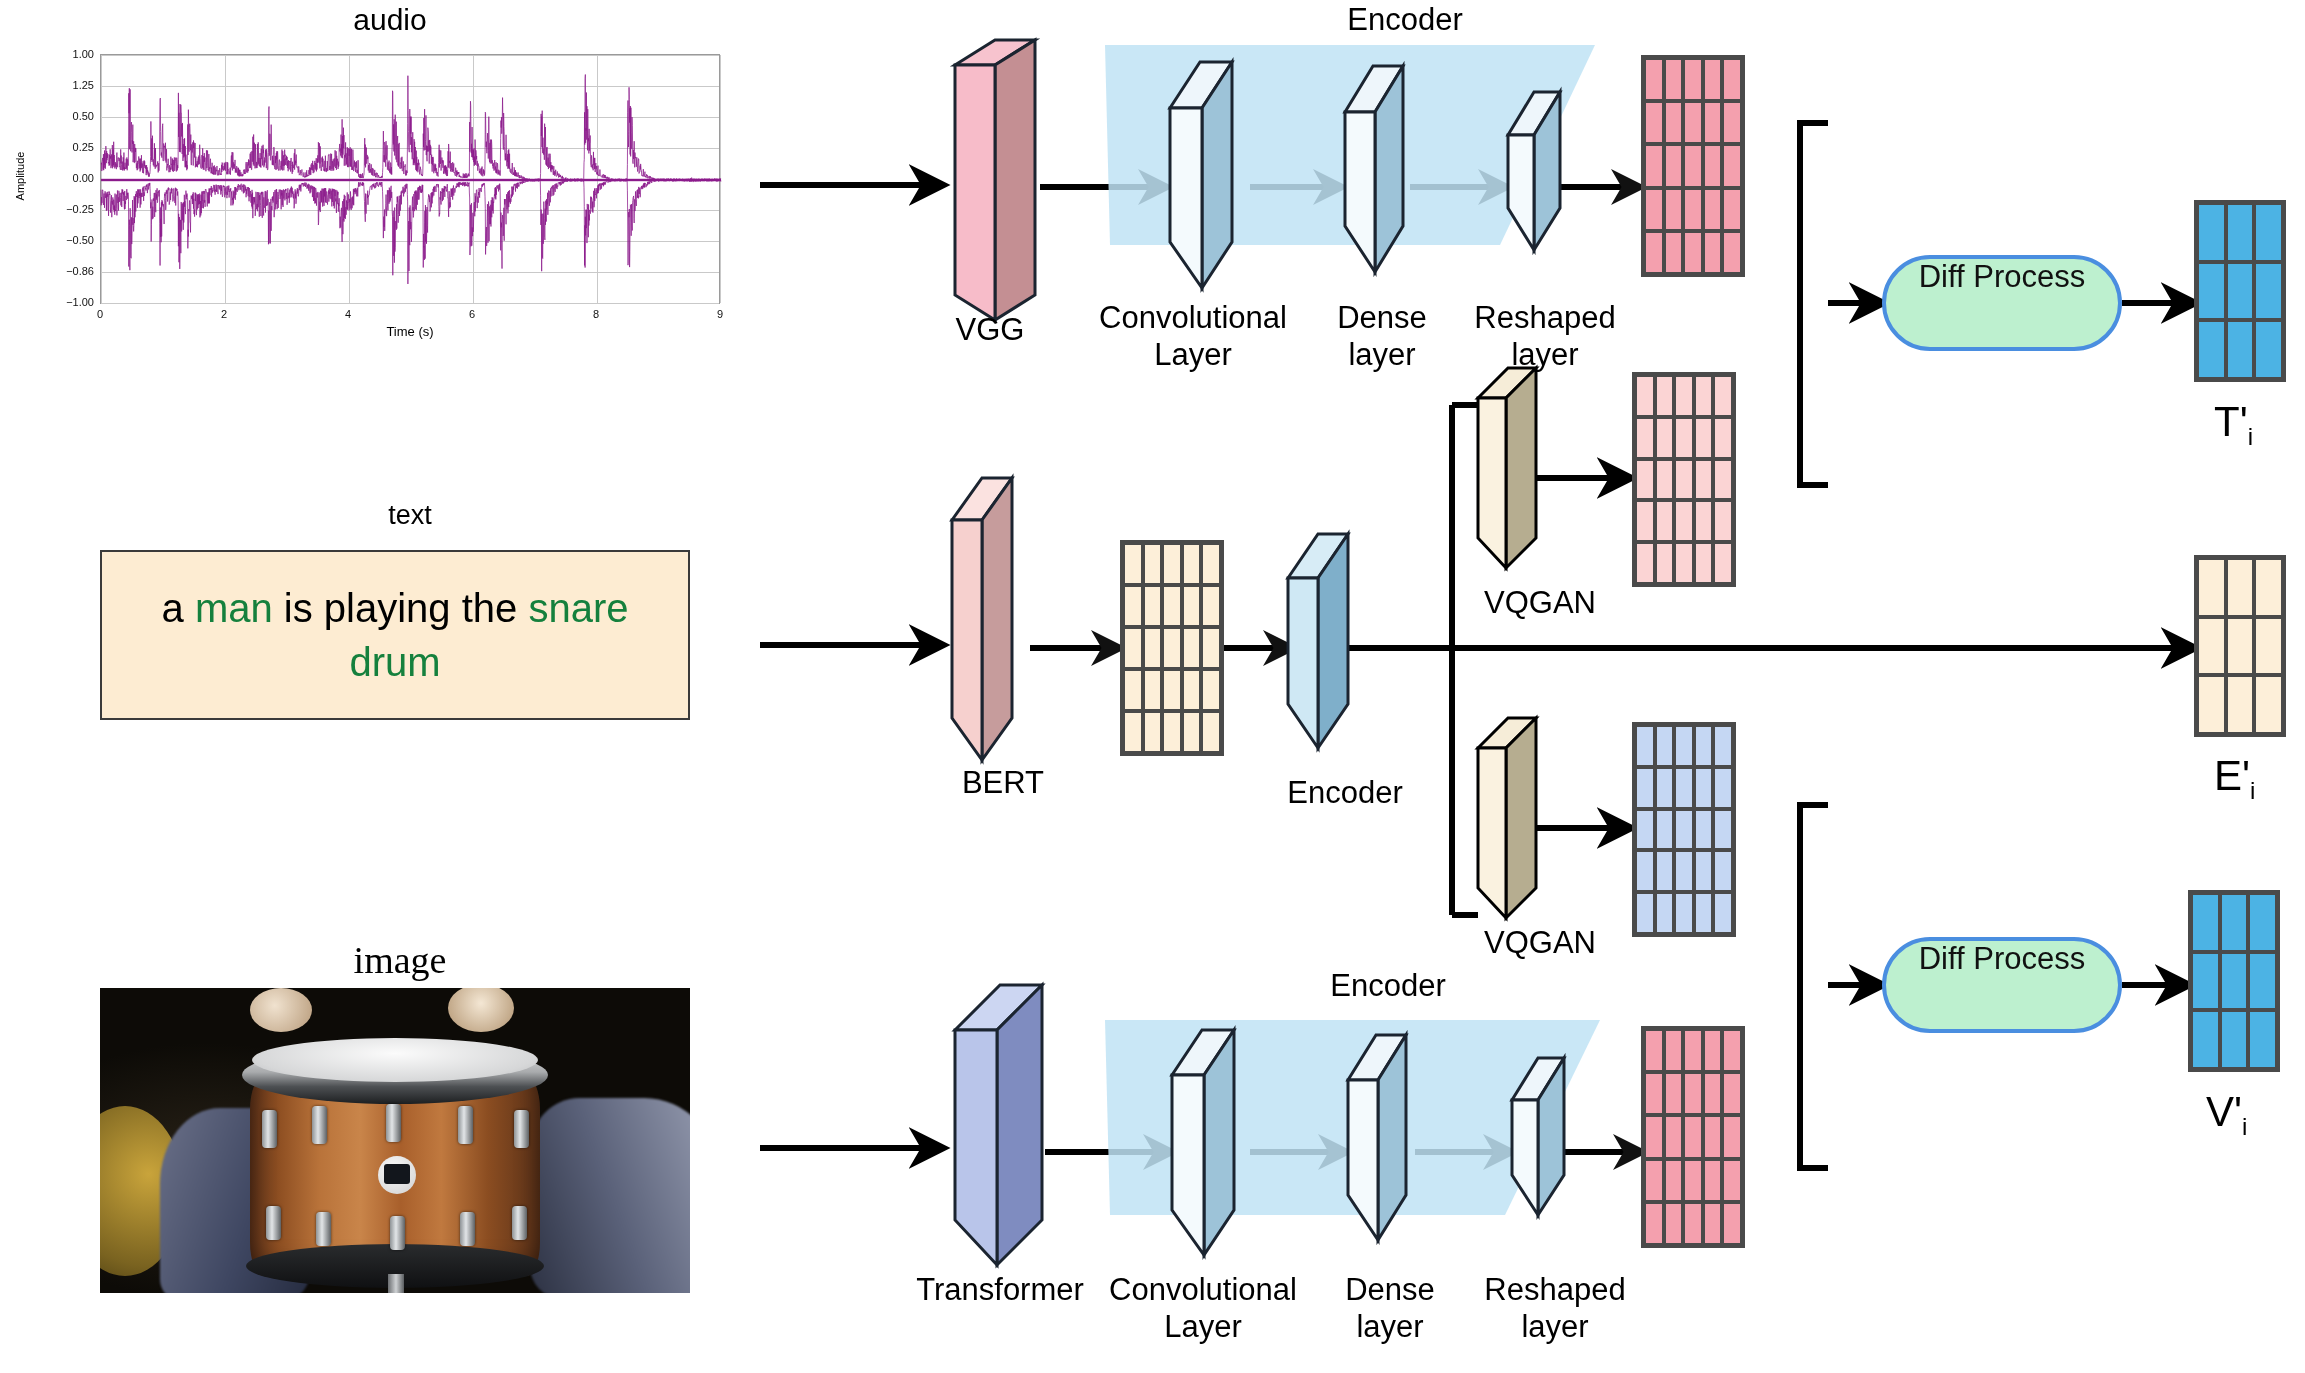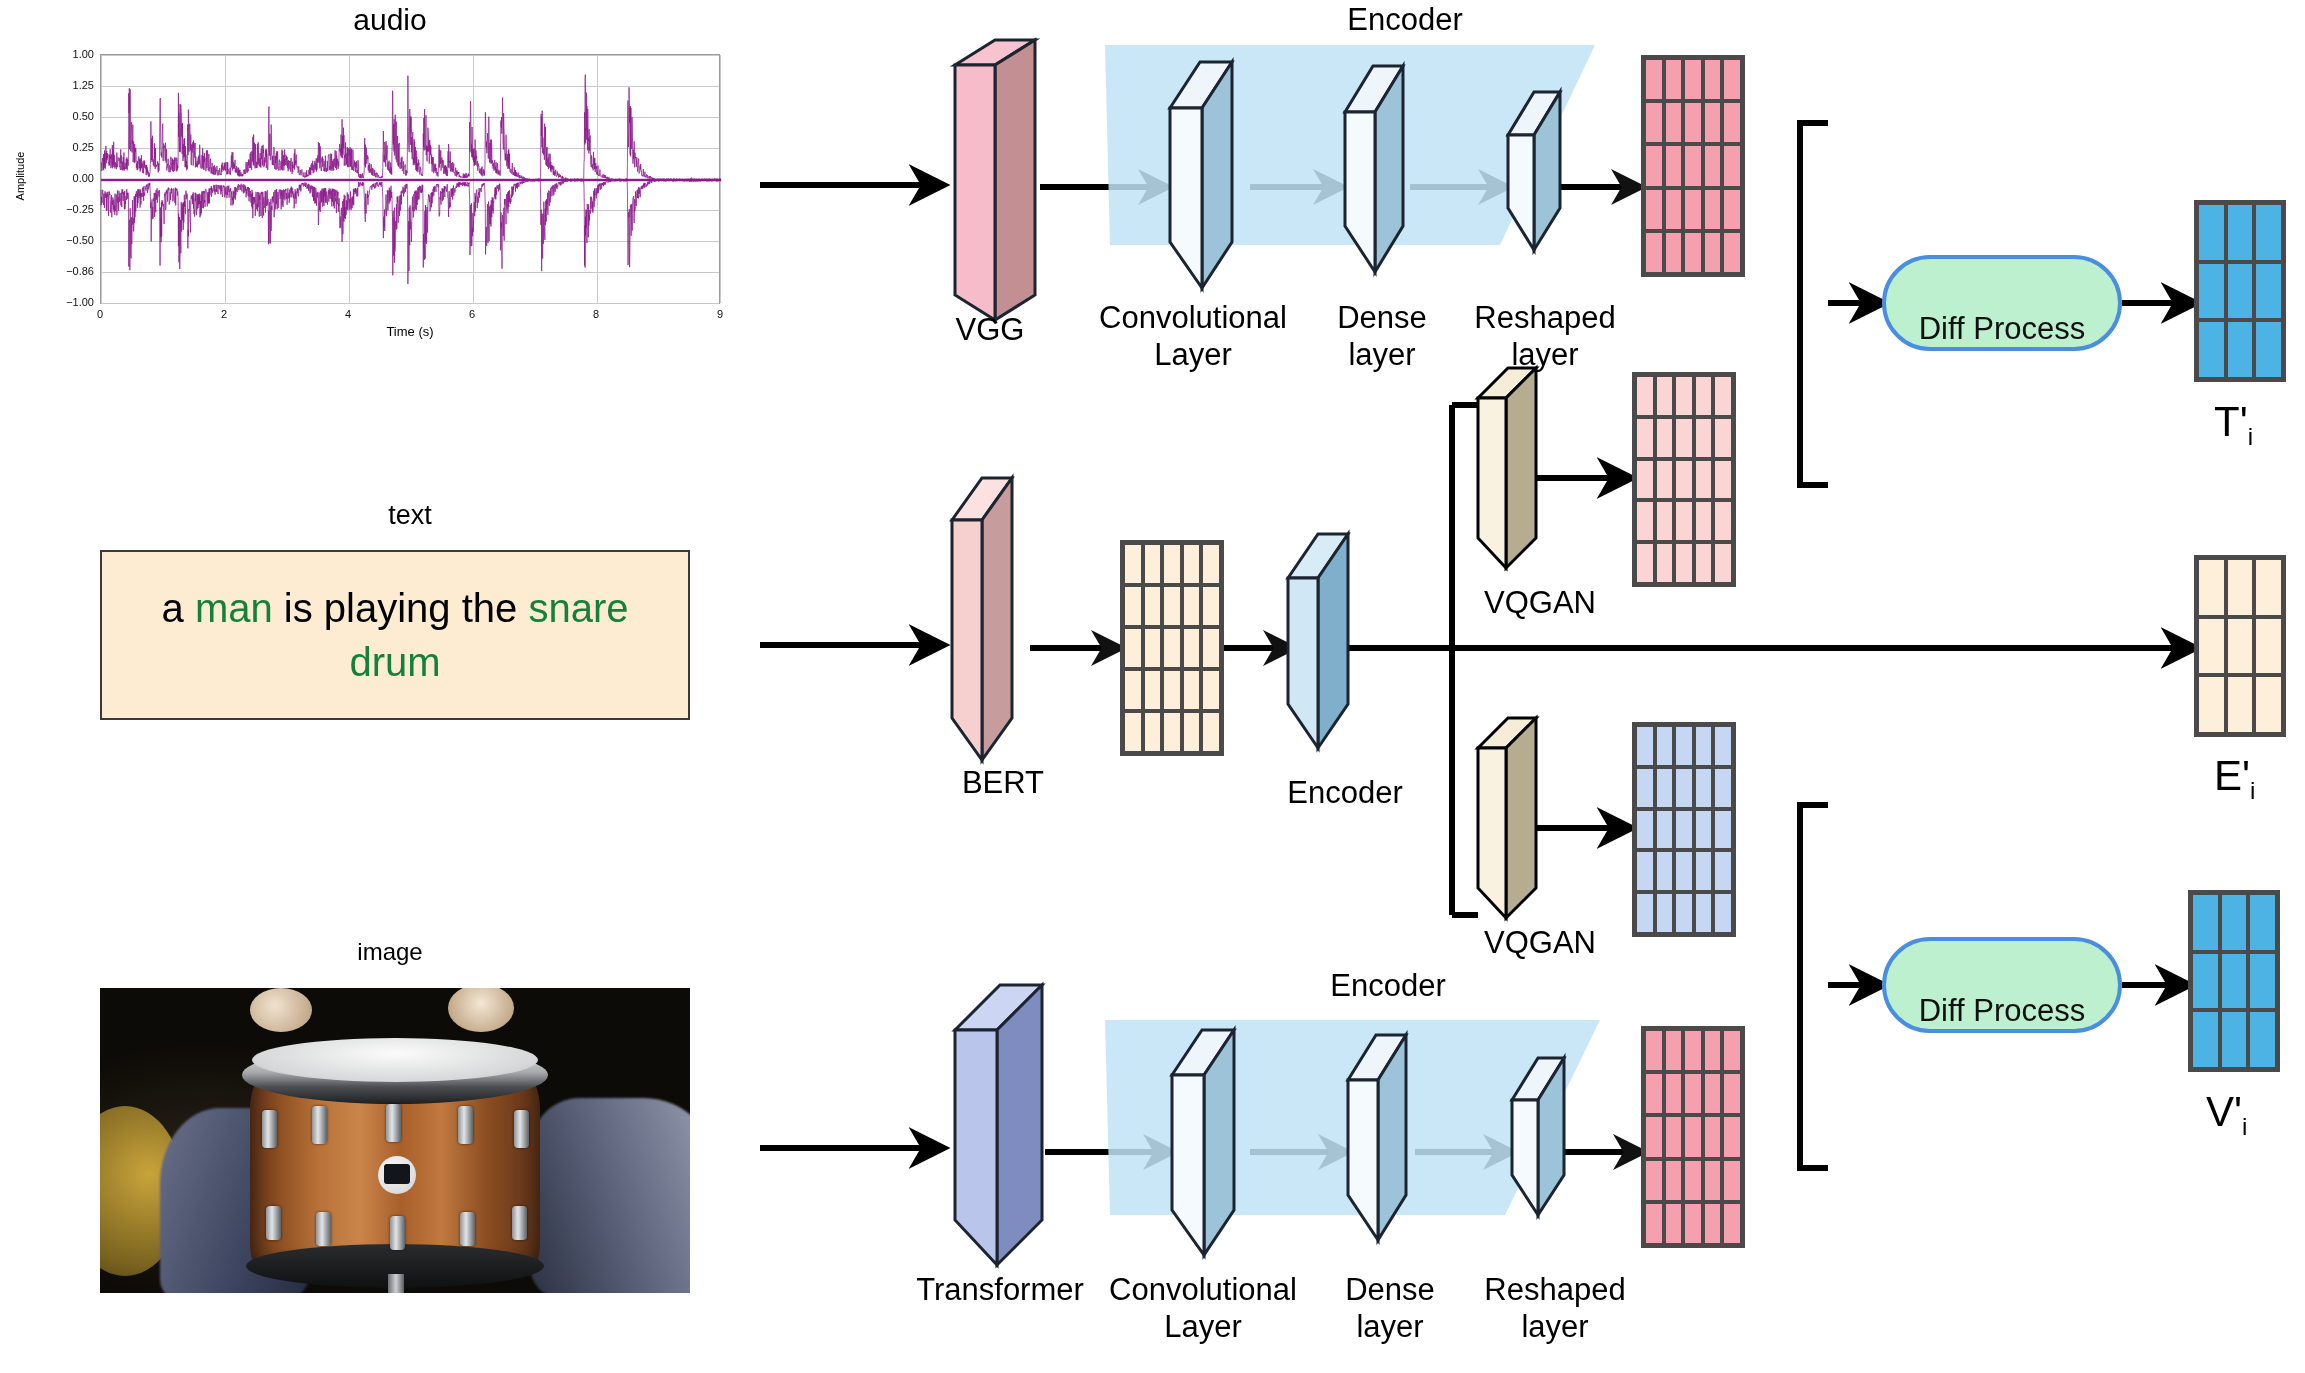--- a/index.html
+++ b/index.html
@@ -26,21 +26,21 @@
 
   
   #text-title{left:410px;top:500px;font-size:27px;transform:translateX(-50%);}
   #text-box{left:100px;top:550px;width:590px;height:170px;background:#fdecd2;
             border:2.5px solid #3a3a3a;box-sizing:border-box;
             display:flex;align-items:center;justify-content:center;}
   #text-sentence{font-size:40px;text-align:center;line-height:1.35;padding:0 18px;}
   .red{color:#15803d;}
 
   
-  #image-title{left:390px;top:938px;font-size:24px;transform:translateX(-50%);}
+  #image-title{left:400px;top:938px;font-size:38px;transform:translateX(-50%);font-family:Liberation Serif, serif;}
   #photo{left:100px;top:988px;width:590px;height:305px;overflow:hidden;
          background:#080604;}
 
   
   .ph{position:absolute;}
   #ph-bg{inset:0;background:
       radial-gradient(ellipse 60% 70% at 18% 60%, #2a2318 0%, #0d0b07 60%),
       radial-gradient(ellipse 50% 60% at 88% 55%, #1a1a1d 0%, #070707 70%),
       linear-gradient(#0b0907,#070605);}
   #ph-cymbal{left:-34px;top:118px;width:118px;height:170px;border-radius:50%;
@@ -72,21 +72,21 @@
       background:#12161c;}
   #ph-stand{left:288px;top:286px;width:16px;height:24px;
       background:linear-gradient(90deg,#6a6d70,#cfd2d4,#5a5d60);}
   .lug{position:absolute;width:15px;height:38px;border-radius:4px;
       background:linear-gradient(90deg,#8e9396,#e2e5e7 40%,#5d6164);
       box-shadow:0 0 3px rgba(0,0,0,.6);}
   .lug.b{height:34px;}
 
   
   .pill{position:absolute;background:#bdf0cf;border:4px solid #4a8ee0;
-        border-radius:999px;display:flex;align-items:flex-end;justify-content:center;
+        border-radius:999px;display:flex;align-items:flex-start;justify-content:center;
         font-size:31px;color:#111;box-sizing:border-box;}
 
   
   .grid{position:absolute;display:grid;border:3px solid #4a4a4a;box-sizing:border-box;
         gap:0;}
   .grid > i{display:block;border:2.5px solid #4a4a4a;box-sizing:border-box;}
 
   
   .outlbl{position:absolute;font-size:42px;letter-spacing:0;}
   .outlbl sub{font-size:24px;}

